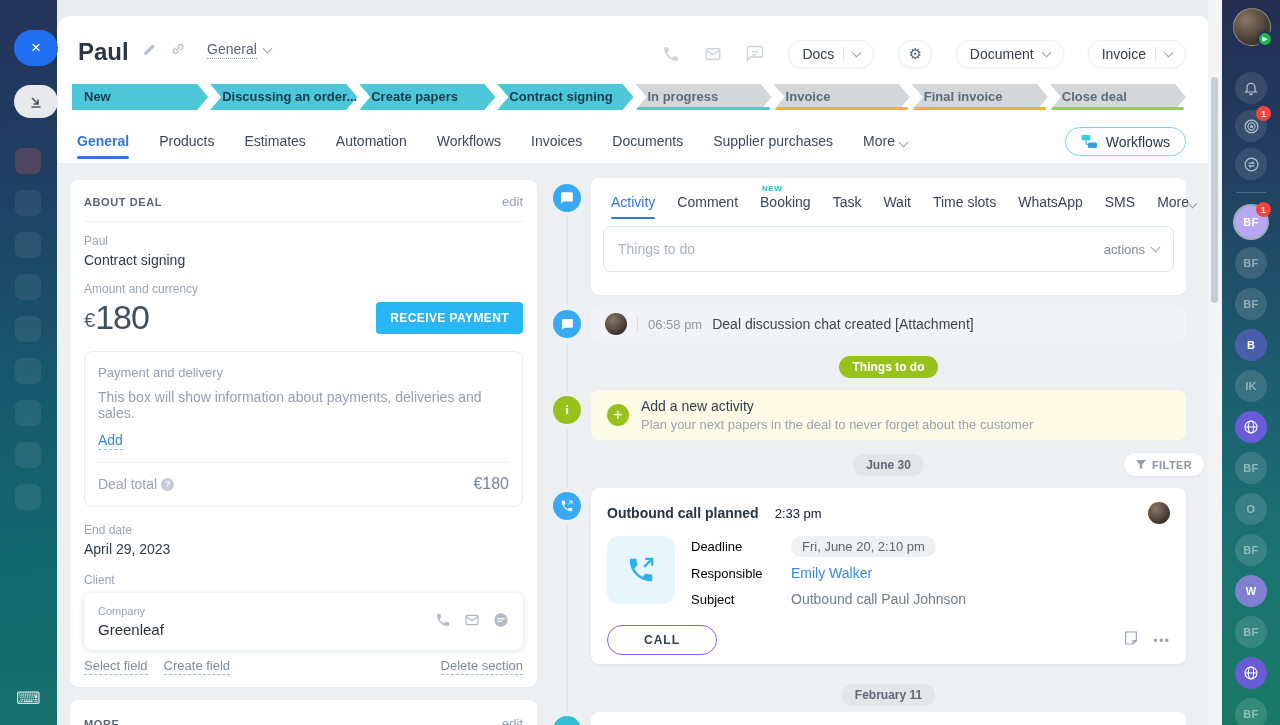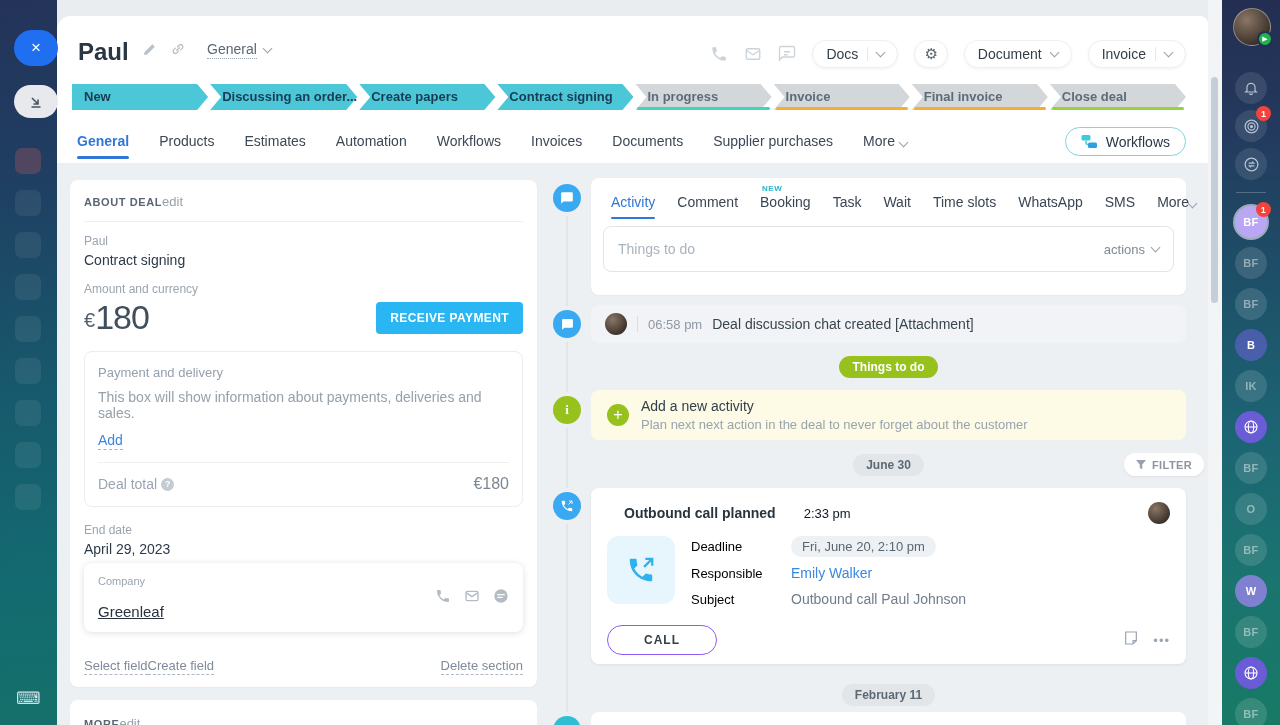--- a/index.html
+++ b/index.html
@@ -52,21 +52,21 @@
 
   
   .deal-header { position:absolute; left:21px; top:22px; right:20px; height:40px; }
   .deal-title { font-size:24px; font-weight:bold; color:#2a3642; display:inline-block; }
   .h-ico { color:#b9c1ca; margin-left:10px; vertical-align:4px; display:inline-block; }
   .pipe-select { display:inline-flex; align-items:center; gap:7px; margin-left:18px; vertical-align:6px;
     font-size:14px; color:#5a6673; background:none; border:none; cursor:pointer; font-family:inherit; }
   .pipe-select .lbl { border-bottom:1px dotted #9aa5b1; padding-bottom:1px; }
   .chev { display:inline-block; width:7px; height:7px; border-right:1.6px solid #98a2ad;
     border-bottom:1.6px solid #98a2ad; transform:rotate(45deg); margin-top:-4px; }
-  .hdr-actions { position:absolute; right:2px; top:2px; display:flex; align-items:center; gap:16px; }
+  .hdr-actions { position:absolute; right:2px; top:2px; display:flex; align-items:center; gap:24px; }
   .tool-ico { color:#ccd4da; display:flex; }
   .pill-btn { display:flex; align-items:center; gap:9px; height:28px; padding:0 13px; background:#fff;
     border:1px solid #eef0f2; border-radius:15px; box-shadow:0 1px 3px rgba(20,30,40,0.06);
     font-size:14px; color:#333e49; cursor:pointer; font-family:inherit; }
   .pill-btn .sep { width:1px; height:14px; background:#e4e8eb; }
   .gear-btn { padding:0 9px; font-size:15px; color:#5b6670; }
 
   
   .stage-bar { position:absolute; left:15px; top:68px; right:22px; height:26px; display:flex; gap:2px; }
   .stage { position:relative; flex:1; }
@@ -86,21 +86,21 @@
   .tab.active { color:#3277d5; font-weight:bold; }
   .tab.active::after { content:""; position:absolute; left:0; right:0; bottom:0; height:3px; border-radius:2px; background:#3277d5; }
   .tab .chev { margin-left:5px; }
   .wf-btn { position:absolute; right:0; top:-6px; display:flex; align-items:center; gap:8px; height:29px; padding:0 15px;
     background:#fff; border:1.5px solid #7fd4df; border-radius:16px; font-size:14px; color:#2b3845;
     cursor:pointer; font-family:inherit; }
 
   
   .about-card { position:absolute; left:13px; top:164px; width:467px; height:507px; background:#fff;
     border-radius:8px; padding:14px; box-shadow:0 1px 2px rgba(30,40,50,0.04); }
-  .sec-head { display:flex; align-items:center; }
+  .sec-head { display:flex; justify-content:space-between; align-items:center; }
   .sec-title { font-size:11px; font-weight:bold; letter-spacing:.6px; color:#5a6673; }
   .edit-link { font-size:13px; color:#97a1ac; cursor:pointer; }
   .hr { height:1px; background:#eef1f3; margin:12px 0; }
   .f-label { font-size:12px; color:#9aa5b1; }
   .f-value { font-size:14px; color:#2d3a48; margin-top:4px; }
   .amount-row { display:flex; align-items:center; justify-content:space-between; margin-top:2px; }
   .amount { color:#414f5d; }
   .amount .cur { font-size:20px; vertical-align:2px; color:#55616d; }
   .amount .num { font-size:34px; letter-spacing:-1px; }
   .receive-btn { background:#29b6f2; color:#fff; border:none; border-radius:4px; padding:9px 14px;
@@ -113,25 +113,25 @@
   .total-row { display:flex; justify-content:space-between; align-items:center; }
   .total-lbl { font-size:14px; color:#9aa5b1; display:flex; align-items:center; gap:4px; }
   .help-dot { width:13px; height:13px; border-radius:50%; background:#c4cbd3; color:#fff; font-size:9px; font-weight:bold;
     display:inline-flex; align-items:center; justify-content:center; }
   .total-val { font-size:16px; color:#7d8894; }
   .mt16 { margin-top:16px; }
   .client-card { margin-top:6px; border-radius:8px; padding:12px 14px; background:#fff;
     box-shadow:0 1px 6px rgba(30,40,50,0.15); }
   .client-top { display:flex; justify-content:space-between; align-items:center; }
   .company-lbl { font-size:11px; color:#9aa5b1; }
-  .company-name { font-size:15px; color:#28323e; font-weight:500; margin-top:16px;text-decoration:underline; }
+  .company-name { font-size:15px; color:#28323e; font-weight:500; margin-top:4px; }
   .client-icons { display:flex; gap:13px; color:#b3bcc5; }
   .client-meta { font-size:13px; color:#97a1ab; margin-top:12px; }
   .field-links { position:absolute; left:14px; right:14px; bottom:12px; display:flex; justify-content:space-between; }
-  .field-links .grp { display:flex; }
+  .field-links .grp { display:flex; gap:16px; }
   .gray-dash { font-size:13px; color:#7f8b98; border-bottom:1px dashed #aeb8c2; padding-bottom:1px; cursor:pointer; }
 
   .more-card { position:absolute; left:13px; top:684px; width:467px; height:41px; background:#fff;
     border-radius:8px; padding:16px 14px; }
 
   
   .tl-line { position:absolute; left:509px; top:176px; bottom:0; width:2px; background:#e2e6ea; }
   .tl-ico { position:absolute; left:496px; width:28px; height:28px; border-radius:50%; z-index:2;
     display:flex; align-items:center; justify-content:center; box-shadow:0 0 0 4px #edf0f3; }
   .tl-blue { background:#39a9f2; color:#fff; }
@@ -169,21 +169,21 @@
     display:flex; align-items:center; justify-content:center; flex:none; }
   .aa-title { font-size:14px; color:#33404d; font-weight:500; }
   .aa-sub { font-size:13px; color:#9aa4ae; margin-top:3px; }
 
   .filter-btn { position:absolute; left:1067px; top:437px; height:23px; background:#fff; border:none; border-radius:12px;
     box-shadow:0 1px 2px rgba(30,40,50,0.08); display:flex; align-items:center; gap:6px; padding:0 12px;
     font-size:11px; font-weight:bold; letter-spacing:.4px; color:#8b95a1; cursor:pointer; font-family:inherit; }
 
   .call-card { position:absolute; left:534px; top:472px; width:595px; height:176px; background:#fff; border-radius:8px;
     padding:14px 16px; box-shadow:0 1px 3px rgba(25,35,45,0.08); }
-  .cc-head { display:flex; align-items:center; gap:28px;margin-left:17px; }
+  .cc-head { display:flex; align-items:center; gap:16px; }
   .cc-title { font-size:14px; font-weight:bold; color:#28343f; }
   .cc-time { font-size:13px; color:#0f172a; }
   .cc-avatar { margin-left:auto; }
   .cc-body { display:flex; gap:16px; margin-top:12px; }
   .phone-tile { width:68px; height:68px; border-radius:12px; background:#e7f5fd; color:#2fb1f0;
     display:flex; align-items:center; justify-content:center; flex:none; }
   .cc-fields { flex:1; }
   .cc-row { display:flex; align-items:center; margin-bottom:6px; min-height:20px; }
   .cc-lbl { width:100px; flex:none; font-size:13px; color:#000000; }
   .dl-pill { background:#eef1f4; border-radius:12px; padding:3px 11px; font-size:13px; color:#5a6673; }
@@ -368,20 +368,21 @@
         <div class="total-row">
           <span class="total-lbl">
             <span>Deal total</span>
             <span class="help-dot">?</span>
           </span>
           <span class="total-val">€180</span>
         </div>
       </div>
       <div class="f-label mt16">End date</div>
       <div class="f-value">April 29, 2023</div>
+      <div class="f-label mt16">Client</div>
       <div class="client-card">
         <div class="client-top">
           <div>
             <div class="company-lbl">Company</div>
             <div class="company-name">Greenleaf</div>
           </div>
           <div class="client-icons">
             <span><svg width="16" height="16" viewBox="0 0 24 24" fill="currentColor">
                   <path d="M6.62 10.79c1.44 2.83 3.76 5.14 6.59 6.59l2.2-2.2c.27-.27.67-.36 1.02-.24 1.12.37 2.33.57 3.57.57.55 0 1 .45 1 1V20c0 .55-.45 1-1 1-9.39 0-17-7.61-17-17 0-.55.45-1 1-1h3.5c.55 0 1 .45 1 1 0 1.25.2 2.45.57 3.57.11.35.03.74-.25 1.02l-2.2 2.2z"></path>
                 </svg></span>
@@ -459,21 +460,21 @@
 
     <span class="tl-ico tl-green" style="top:380px">
         <span>i</span>
       </span>
     <div class="add-activity">
       <span class="plus-circle">
           <span>+</span>
         </span>
       <div>
         <div class="aa-title">Add a new activity</div>
-        <div class="aa-sub">Plan next next action in the deal to never forget about the customer</div>
+        <div class="aa-sub">Plan your next papers in the deal to never forget about the customer</div>
       </div>
     </div>
 
     <div class="center-pill-wrap" style="top:438px">
       <span class="date-pill">June 30</span>
     </div>
     <button class="filter-btn">
       <svg width="10" height="10" viewBox="0 0 12 12" fill="#98a2ae">
           <path d="M0 0h12L7.5 5.5V11l-3-1.5V5.5z"></path>
         </svg>

